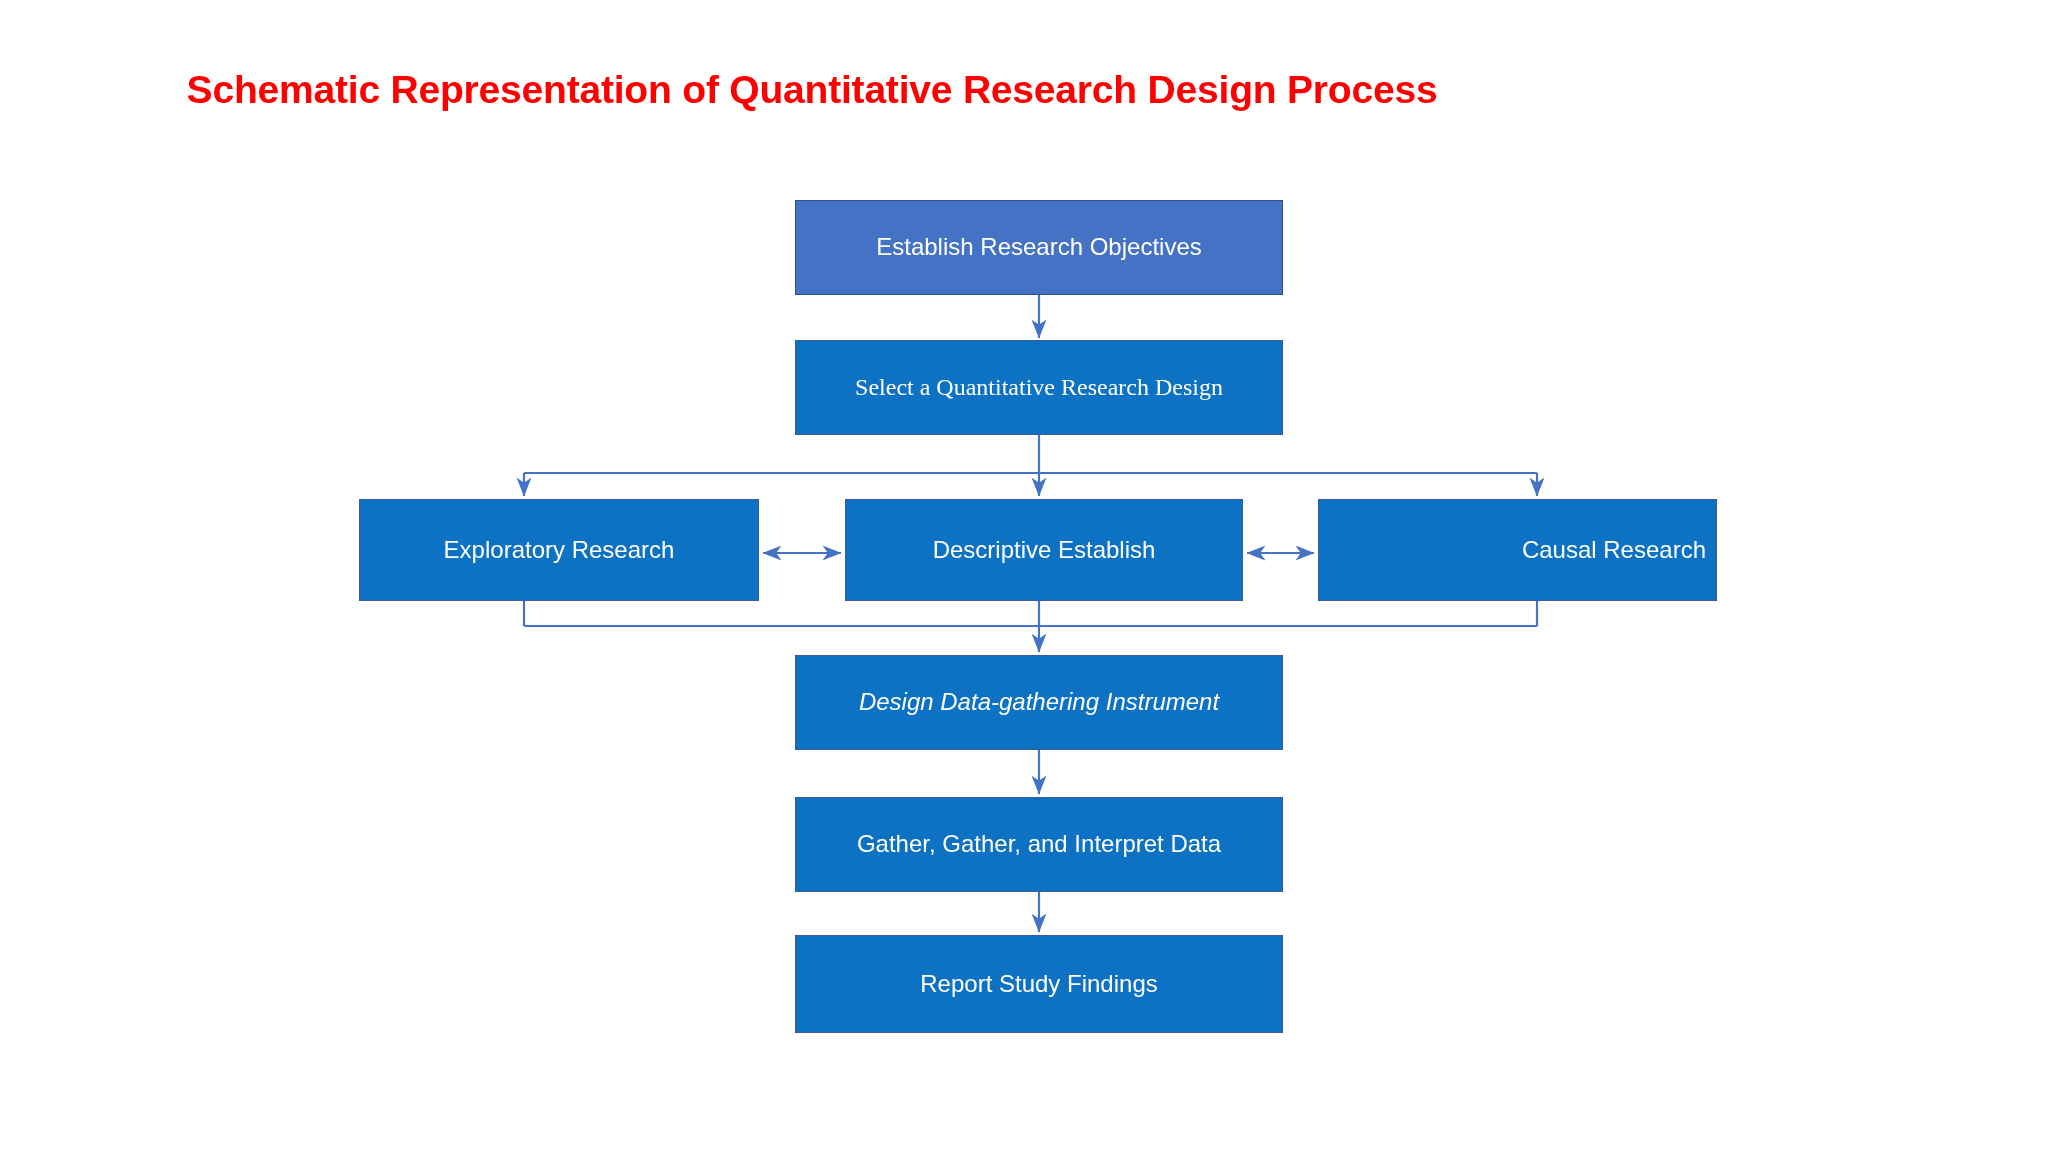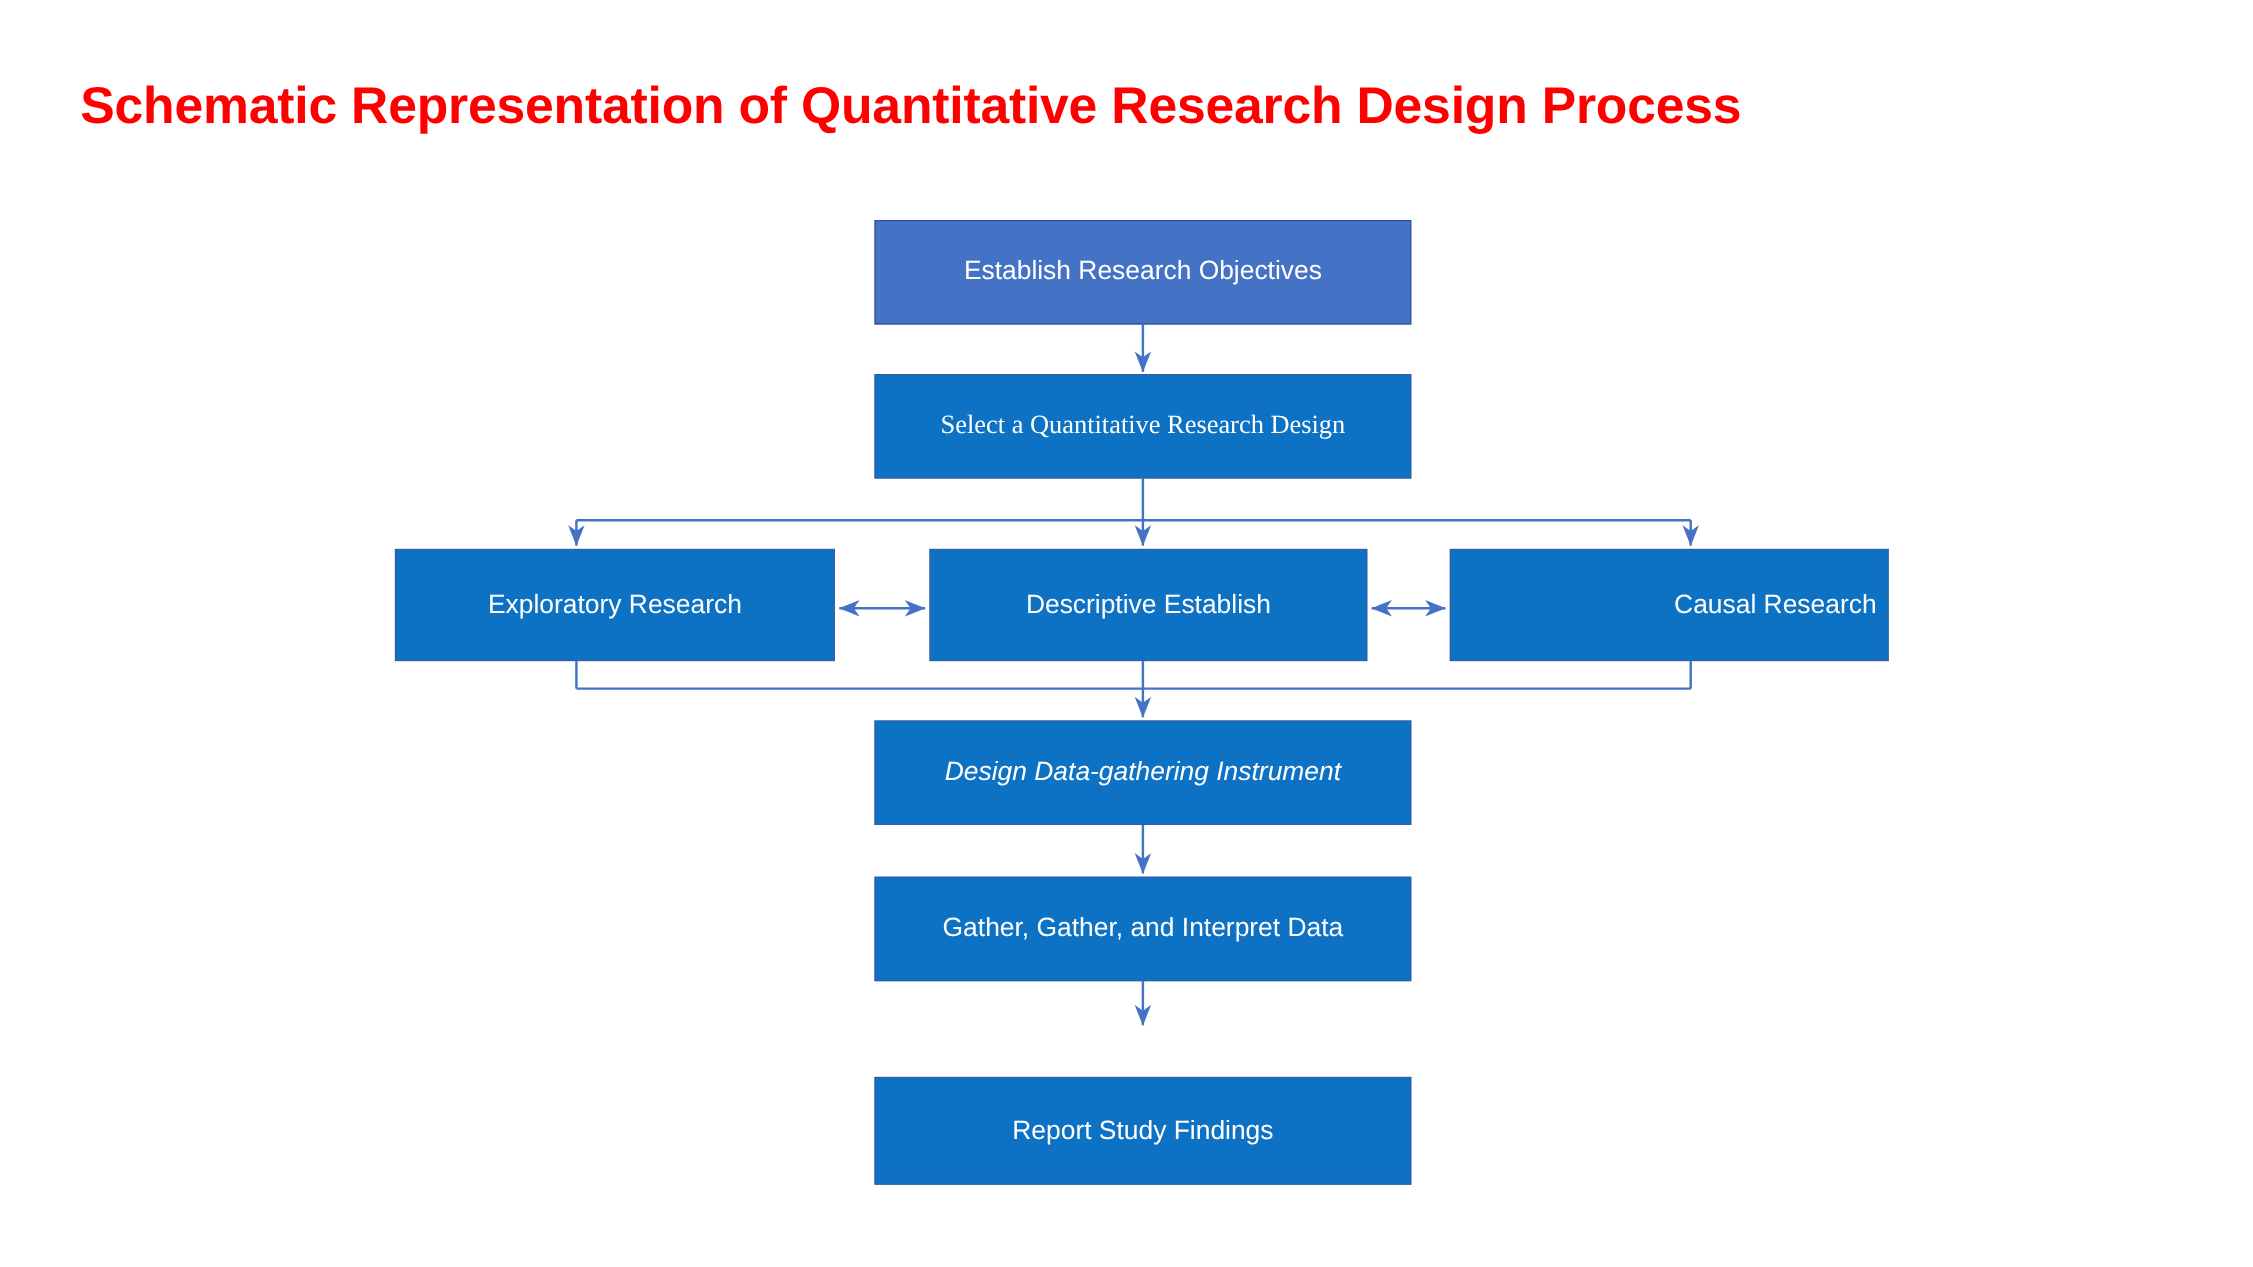--- a/index.html
+++ b/index.html
@@ -22,28 +22,28 @@
   #connector-layer {
     position: absolute;
     left: 0;
     top: 0;
     width: 2048px;
     height: 1152px;
     pointer-events: none;
   }
   .title {
     position: absolute;
-    left: 16px;
+    left: 0;
     top: 68px;
     width: 1624px;
     text-align: center;
     color: #FF0000;
     font-family: "Liberation Sans", sans-serif;
     font-weight: bold;
-    font-size: 47px;
+    font-size: 39px;
     letter-spacing: -0.2px;
     white-space: nowrap;
   }
   .node {
     position: absolute;
     box-sizing: border-box;
     display: flex;
     align-items: center;
     justify-content: center;
     text-align: center;
@@ -127,17 +127,17 @@
   </div>
 
   <div class="node" style="left:795px; top:655px; width:488px; height:95px;font-style:italic;">
     <span class="node-label">Design Data-gathering Instrument</span>
   </div>
 
   <div class="node" style="left:795px; top:797px; width:488px; height:95px;">
     <span class="node-label">Gather, Gather, and Interpret Data</span>
   </div>
 
-  <div class="node" style="left:795px; top:935px; width:488px; height:98px;margin-top:44px;">
+  <div class="node" style="left:795px; top:935px; width:488px; height:98px;">
     <span class="node-label">Report Study Findings</span>
   </div>
 
 </div>
 
 </body></html>

